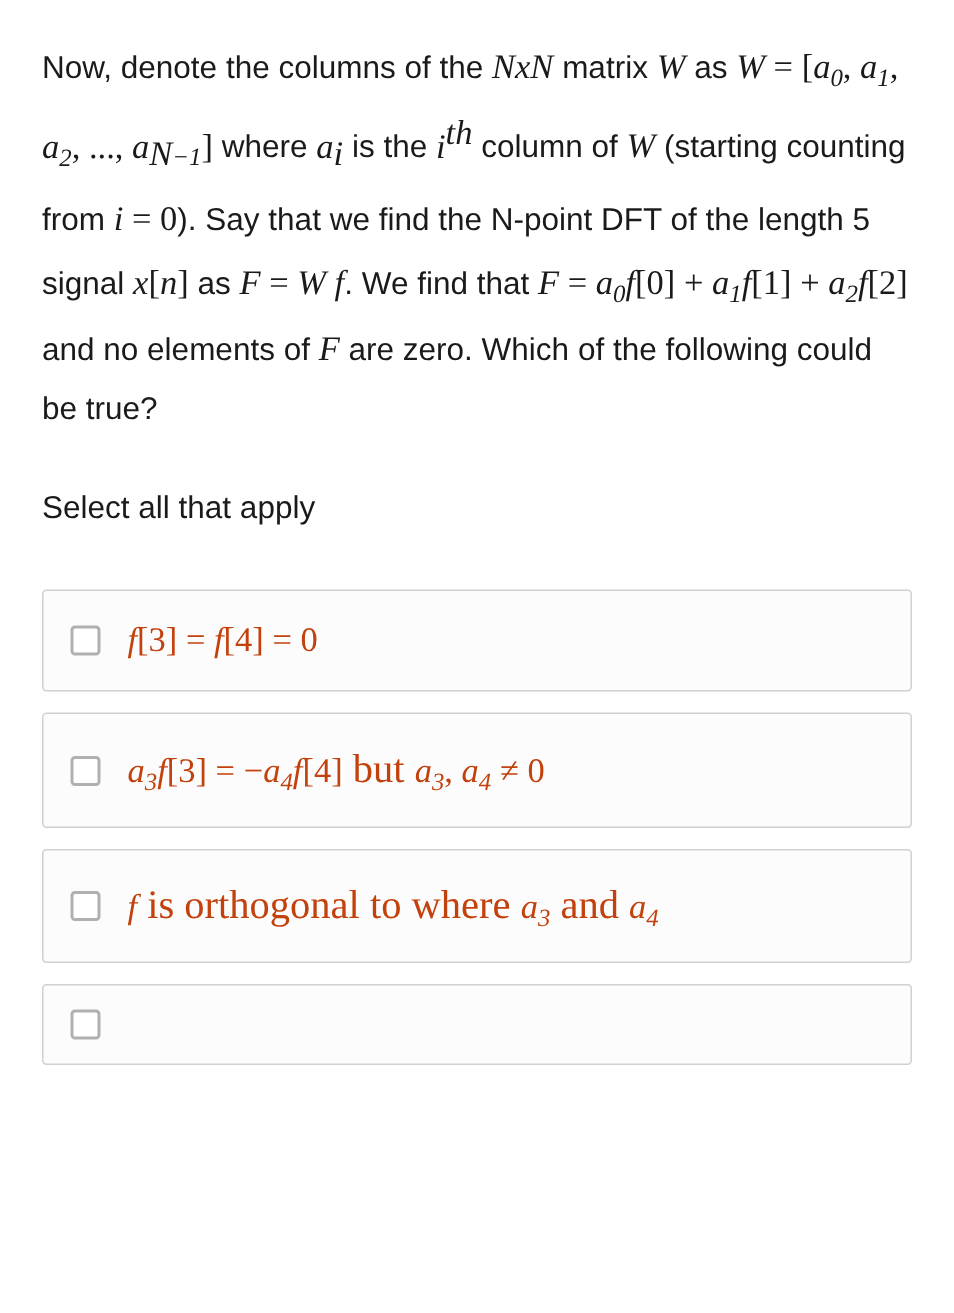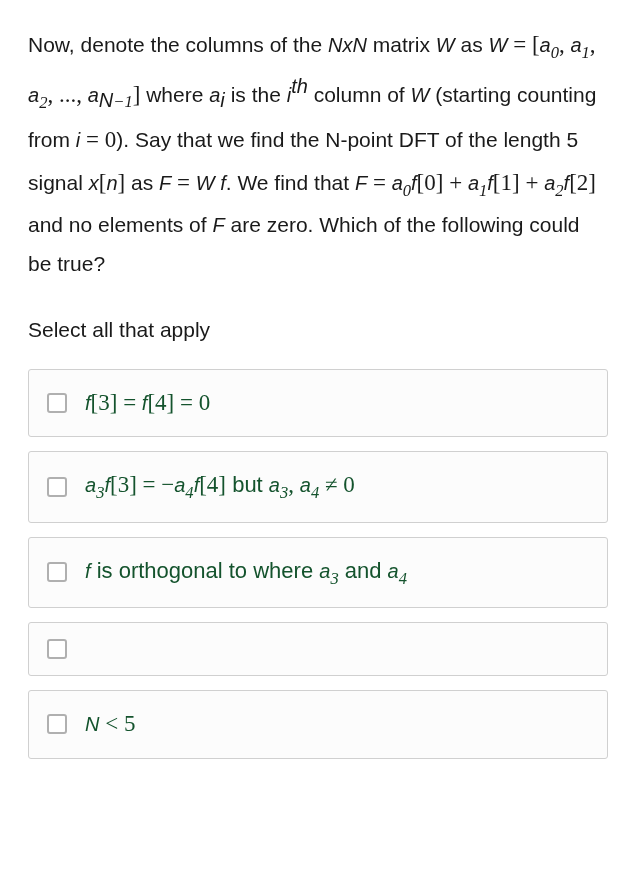--- a/index.html
+++ b/index.html
@@ -16,31 +16,31 @@
     }
     .question-text {
       font-size: 21px;
       line-height: 1.85;
       margin-bottom: 28px;
       color: #1a1a1a;
     }
     .instruction {
       font-size: 21px;
       line-height: 1.7;
-      margin-bottom: 21px;
+      margin-bottom: 36px;
       color: #1a1a1a;
     }
     .math {
       font-family: 'Times New Roman', serif;
       font-size: 23px;
     }
     .math-it {
-      font-family: Liberation Sans, sans-serif;
+      font-family: Liberation Serif, serif;
       font-style: italic;
-      font-size: 20px;
+      font-size: 23px;
     }
     .options {
       display: flex;
       flex-direction: column;
       gap: 14px;
     }
     .option {
       border: 1px solid #d0d0d0;
       border-radius: 3px;
       padding: 16px 18px;
@@ -55,25 +55,25 @@
       height: 20px;
       border: 2px solid #b0b0b0;
       border-radius: 3px;
       flex-shrink: 0;
       background: #ffffff;
     }
     .option-label {
       font-family: 'Times New Roman', serif;
       font-size: 23px;
       line-height: 1.5;
-      color: #14532d;
+      color: #c2410c;
     }
     .sans {
-      font-family: Liberation Sans, sans-serif;
-      font-size: 22px;
+      font-family: Liberation Serif, serif;
+      font-size: 27px;
     }
     sub {
       font-size: 0.72em;
       vertical-align: sub;
       font-style: italic;
     }
     sup {
       font-size: 0.72em;
       vertical-align: super;
     }
@@ -107,20 +107,14 @@
     <div class="checkbox"></div>
     <div class="option-label">
       <span class="math-it">f</span><span class="sans"> is orthogonal to where </span><span class="math"><span class="math-it">a</span><sub>3</sub></span><span class="sans"> and </span><span class="math"><span class="math-it">a</span><sub>4</sub></span>
     </div>
   </div>
 
   <div class="option">
     <div class="checkbox"></div>
   </div>
 
-  <div class="option">
-    <div class="checkbox"></div>
-    <div class="option-label">
-      <span class="math"><span class="math-it">N</span> &lt; 5</span>
-    </div>
-  </div>
 
 </div>
 
 </body></html>

